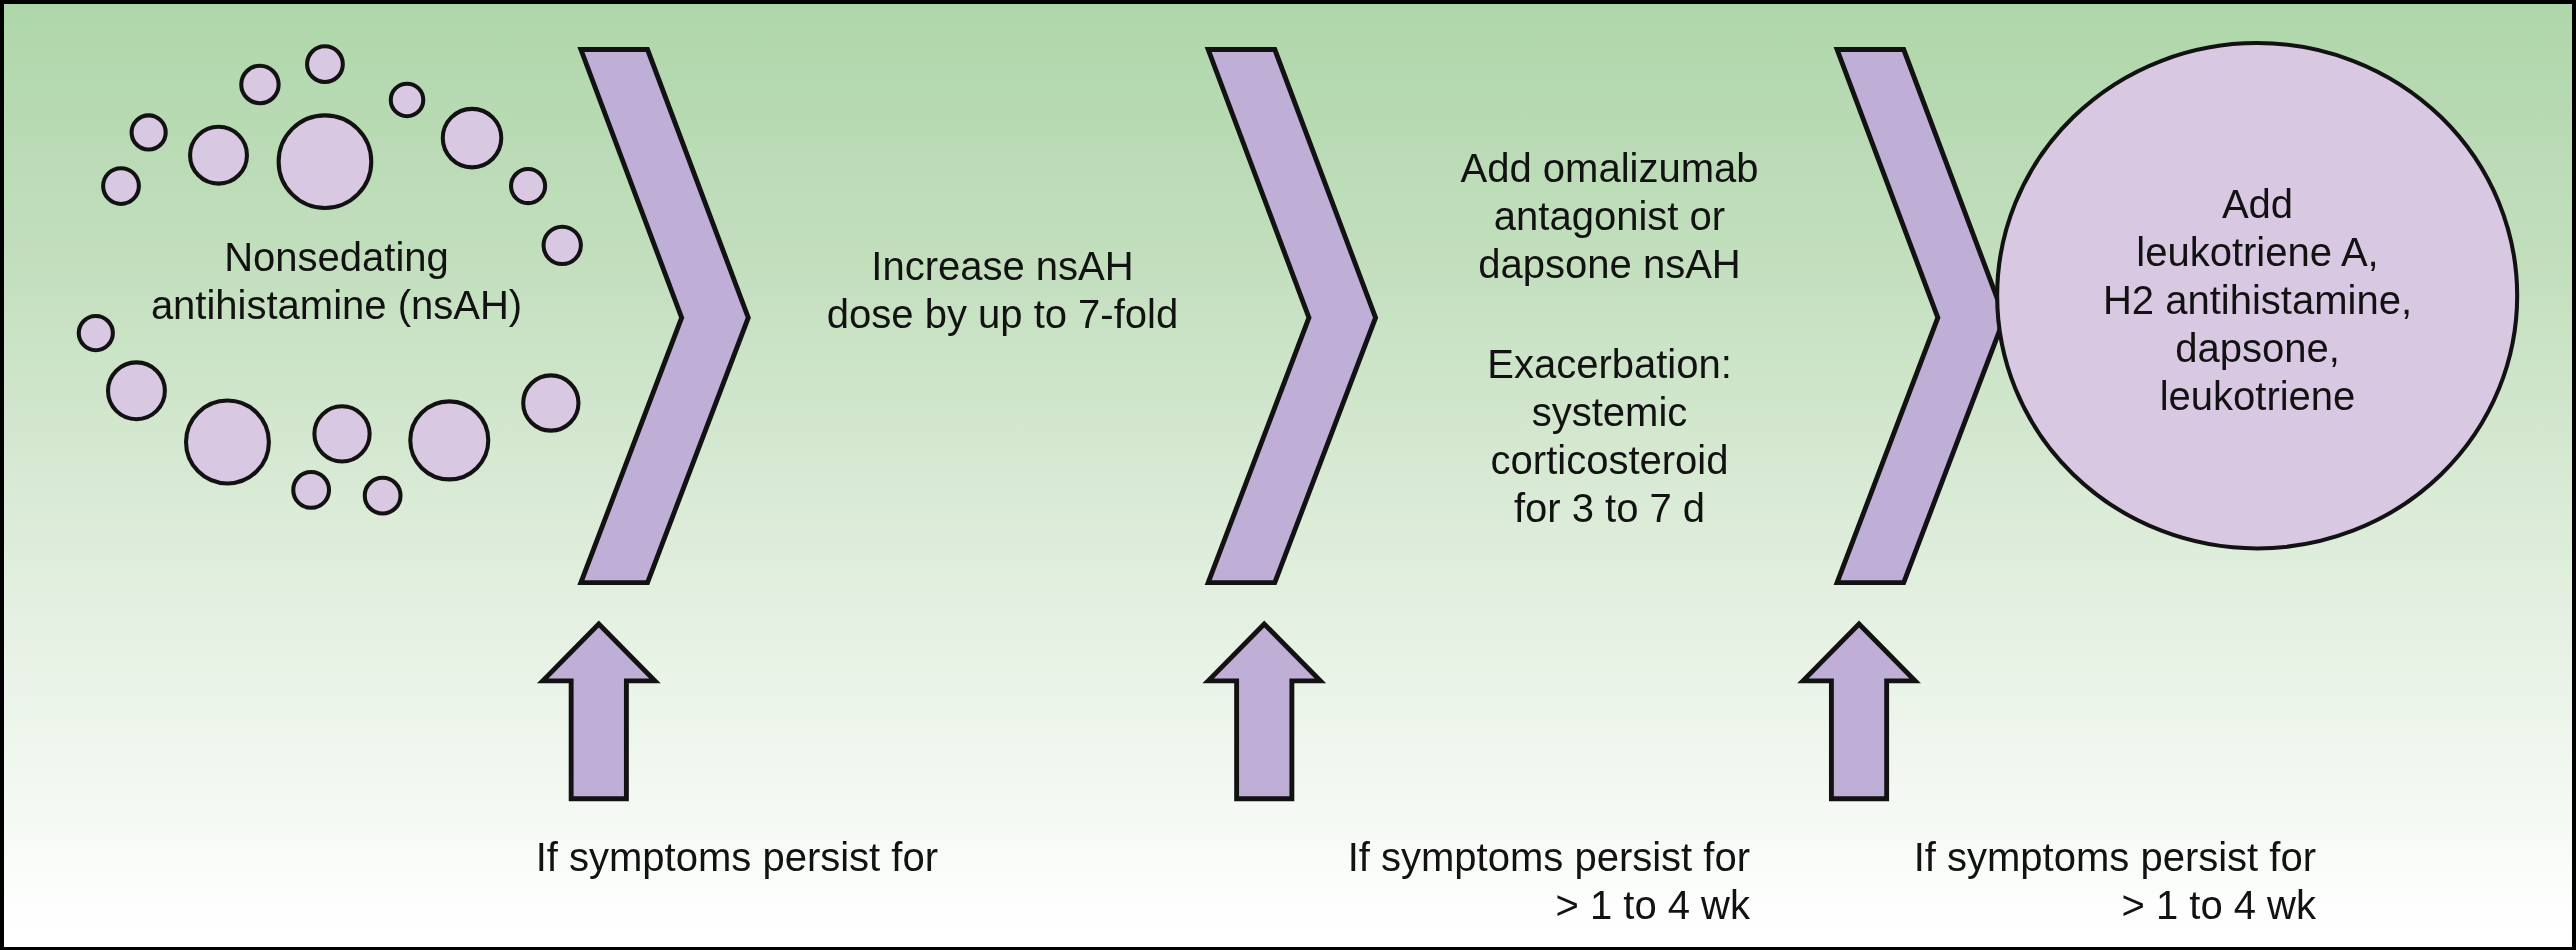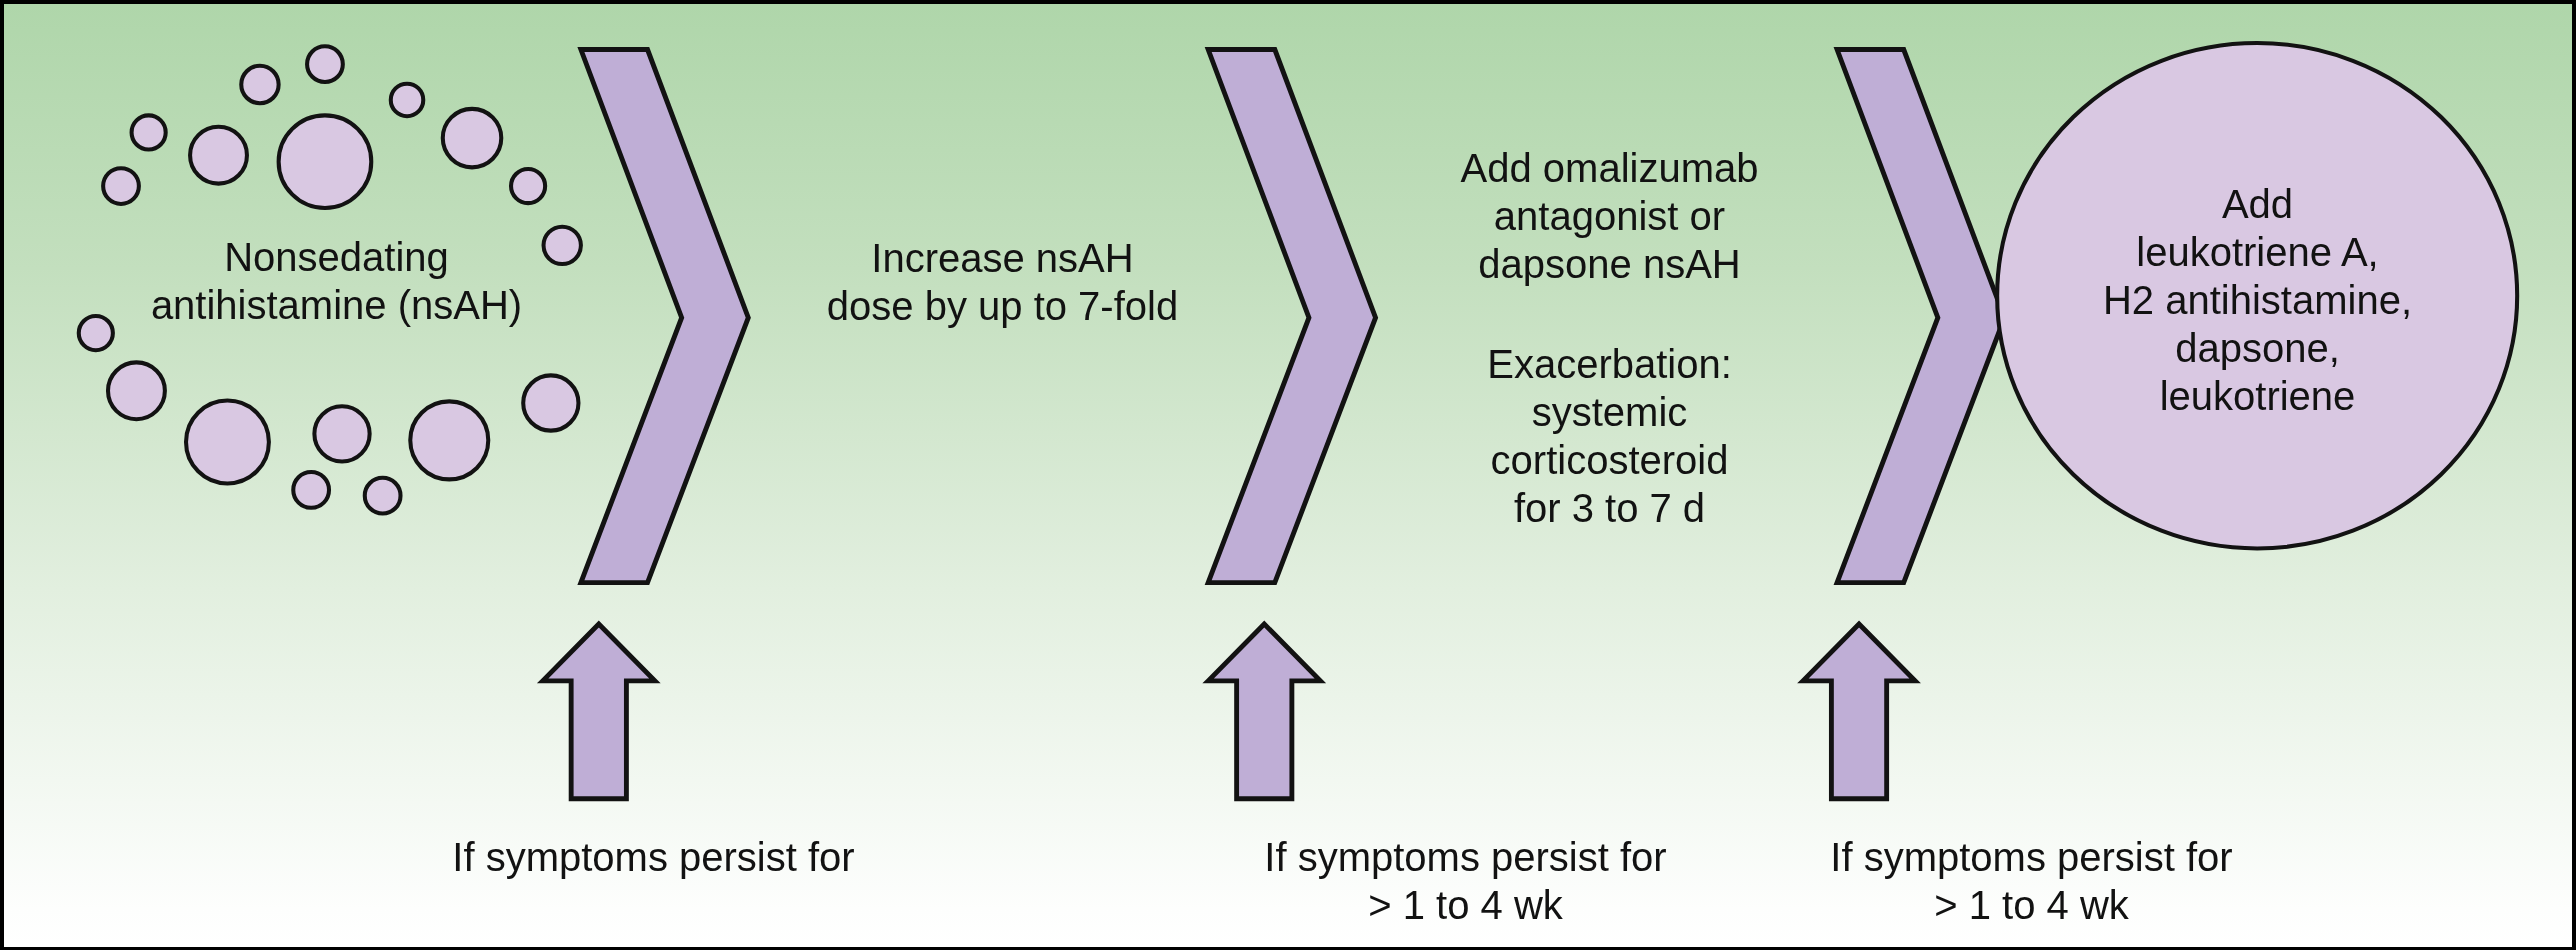--- a/index.html
+++ b/index.html
@@ -29,21 +29,21 @@
     width: 569px;
     font-size: 40px;
     line-height: 48px;
     color: #121212;
     text-align: center;
     letter-spacing: 0px;
     white-space: nowrap;
     z-index: 2;
   }
   .label.left {
-    text-align: center;
+    text-align: right;
   }
 </style>
 </head>
 <body>
 
 <div id="figure">
 
   <svg id="shapes" viewBox="0 0 3158 1158">
 
     <g fill="#bfaed6" stroke="#121212" stroke-width="6" stroke-linejoin="miter">
@@ -80,21 +80,21 @@
     </g>
 
     <ellipse cx="2773" cy="359" rx="320" ry="311" fill="#d9c8e2" stroke="#121212" stroke-width="5"></ellipse>
   </svg>
 
   <div class="label" style="left:48px; top:229px;">
     <div>Nonsedating</div>
     <div>antihistamine (nsAH)</div>
   </div>
 
-  <div class="label" style="left:714px; top:230px;">
+  <div class="label" style="left:714px; top:238px;">
     <div>Increase nsAH</div>
     <div>dose by up to 7-fold</div>
   </div>
 
   <div class="label" style="left:1321px; top:140px;">
     <div>Add omalizumab</div>
     <div>antagonist or</div>
     <div>dapsone nsAH</div>
   </div>
 

